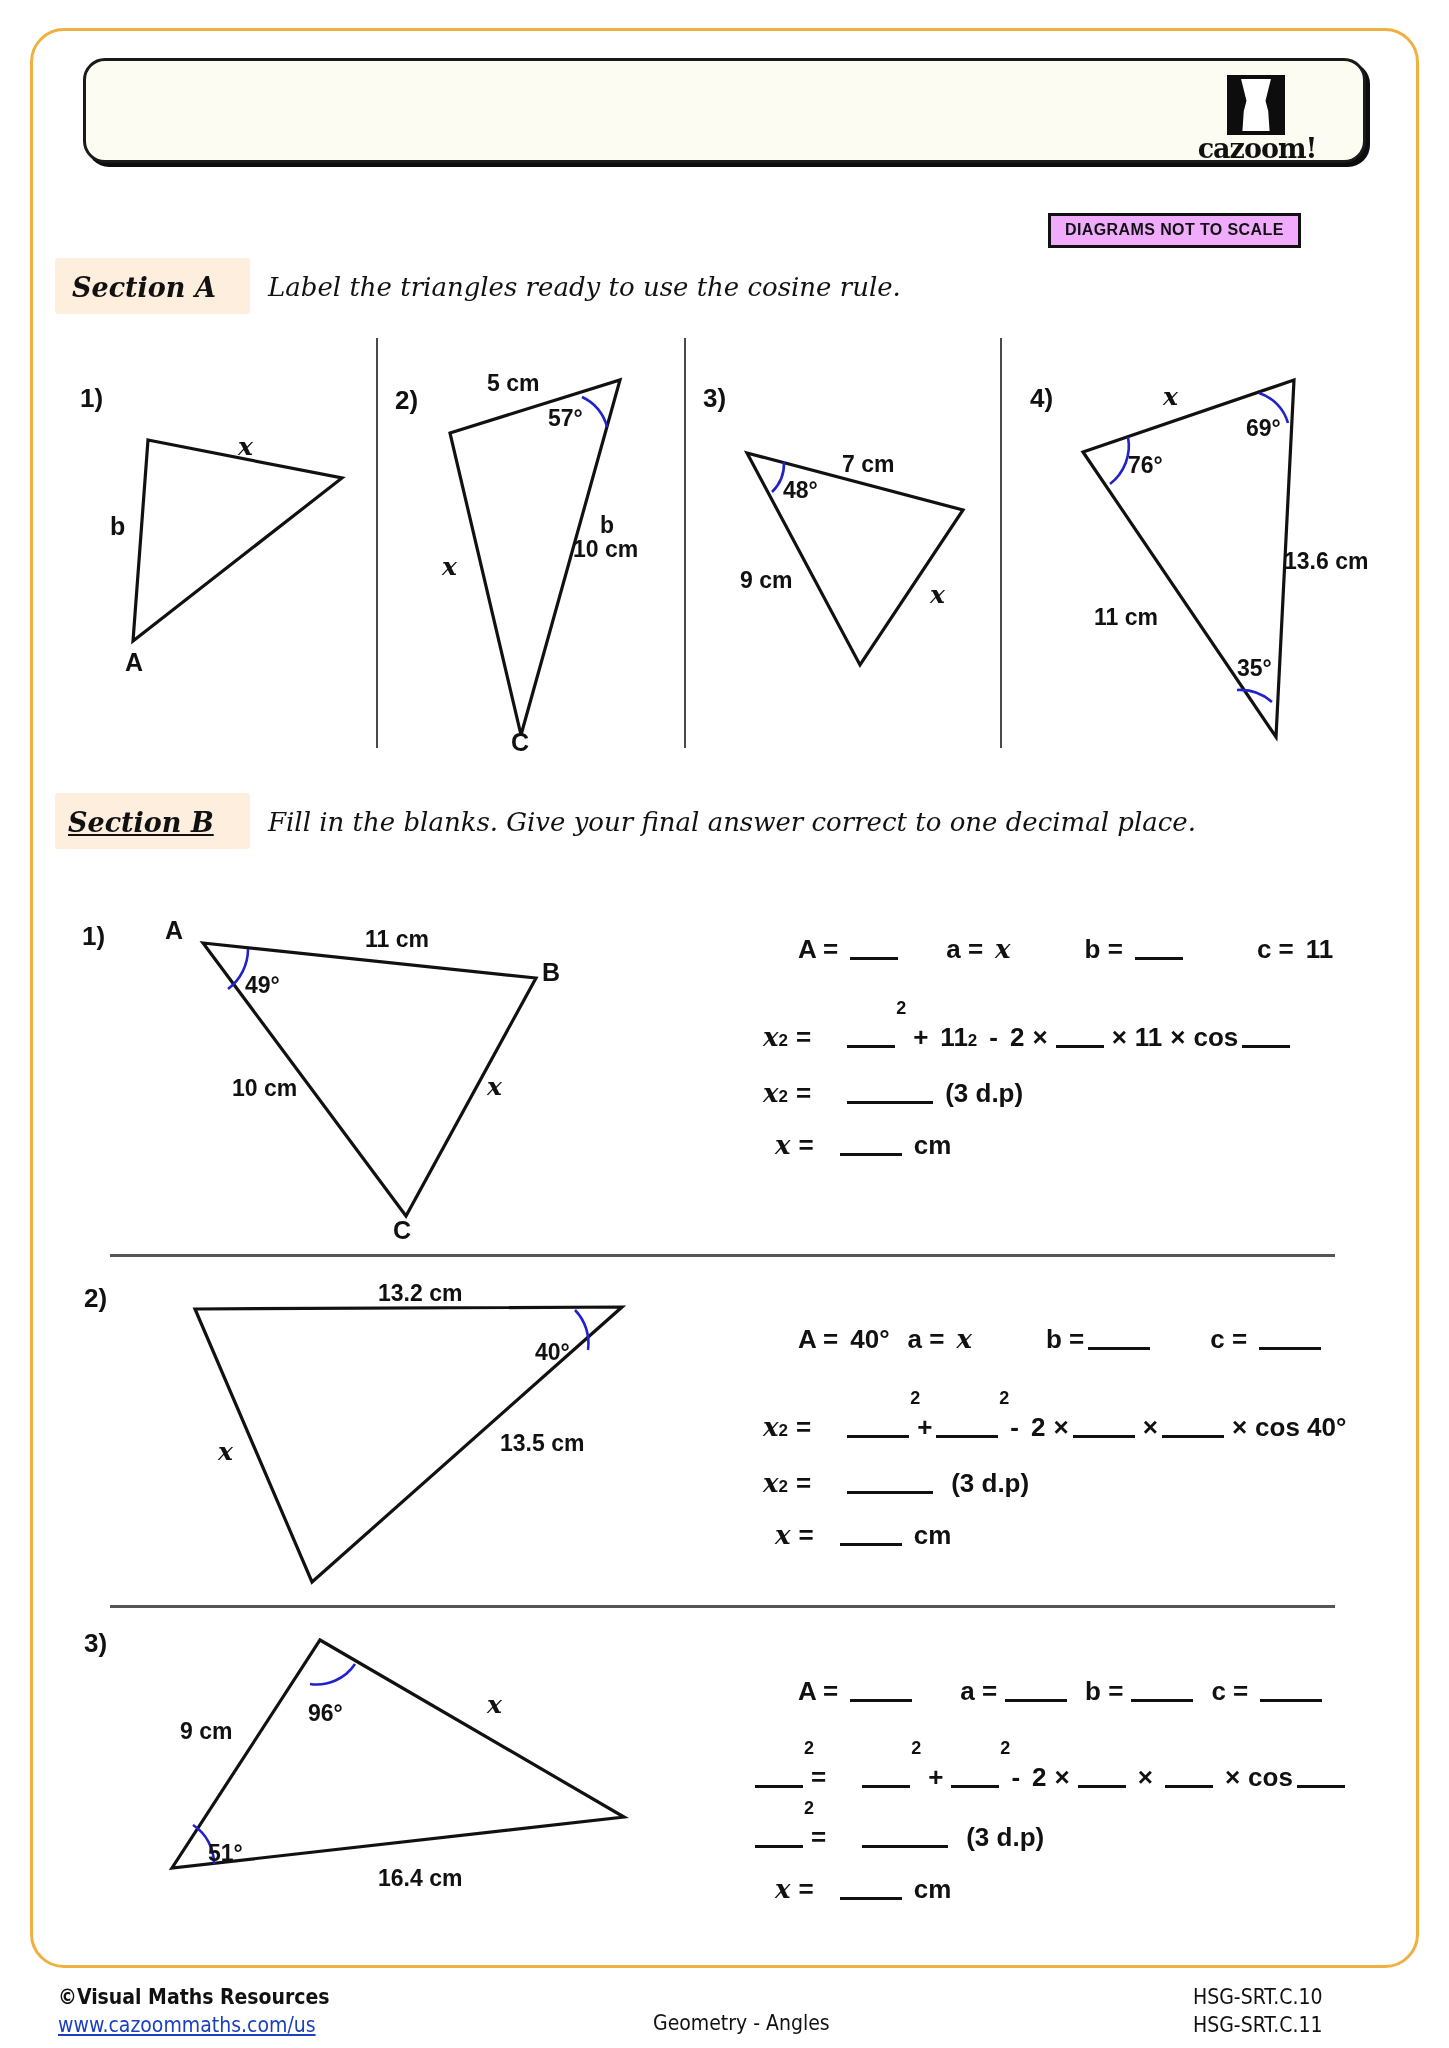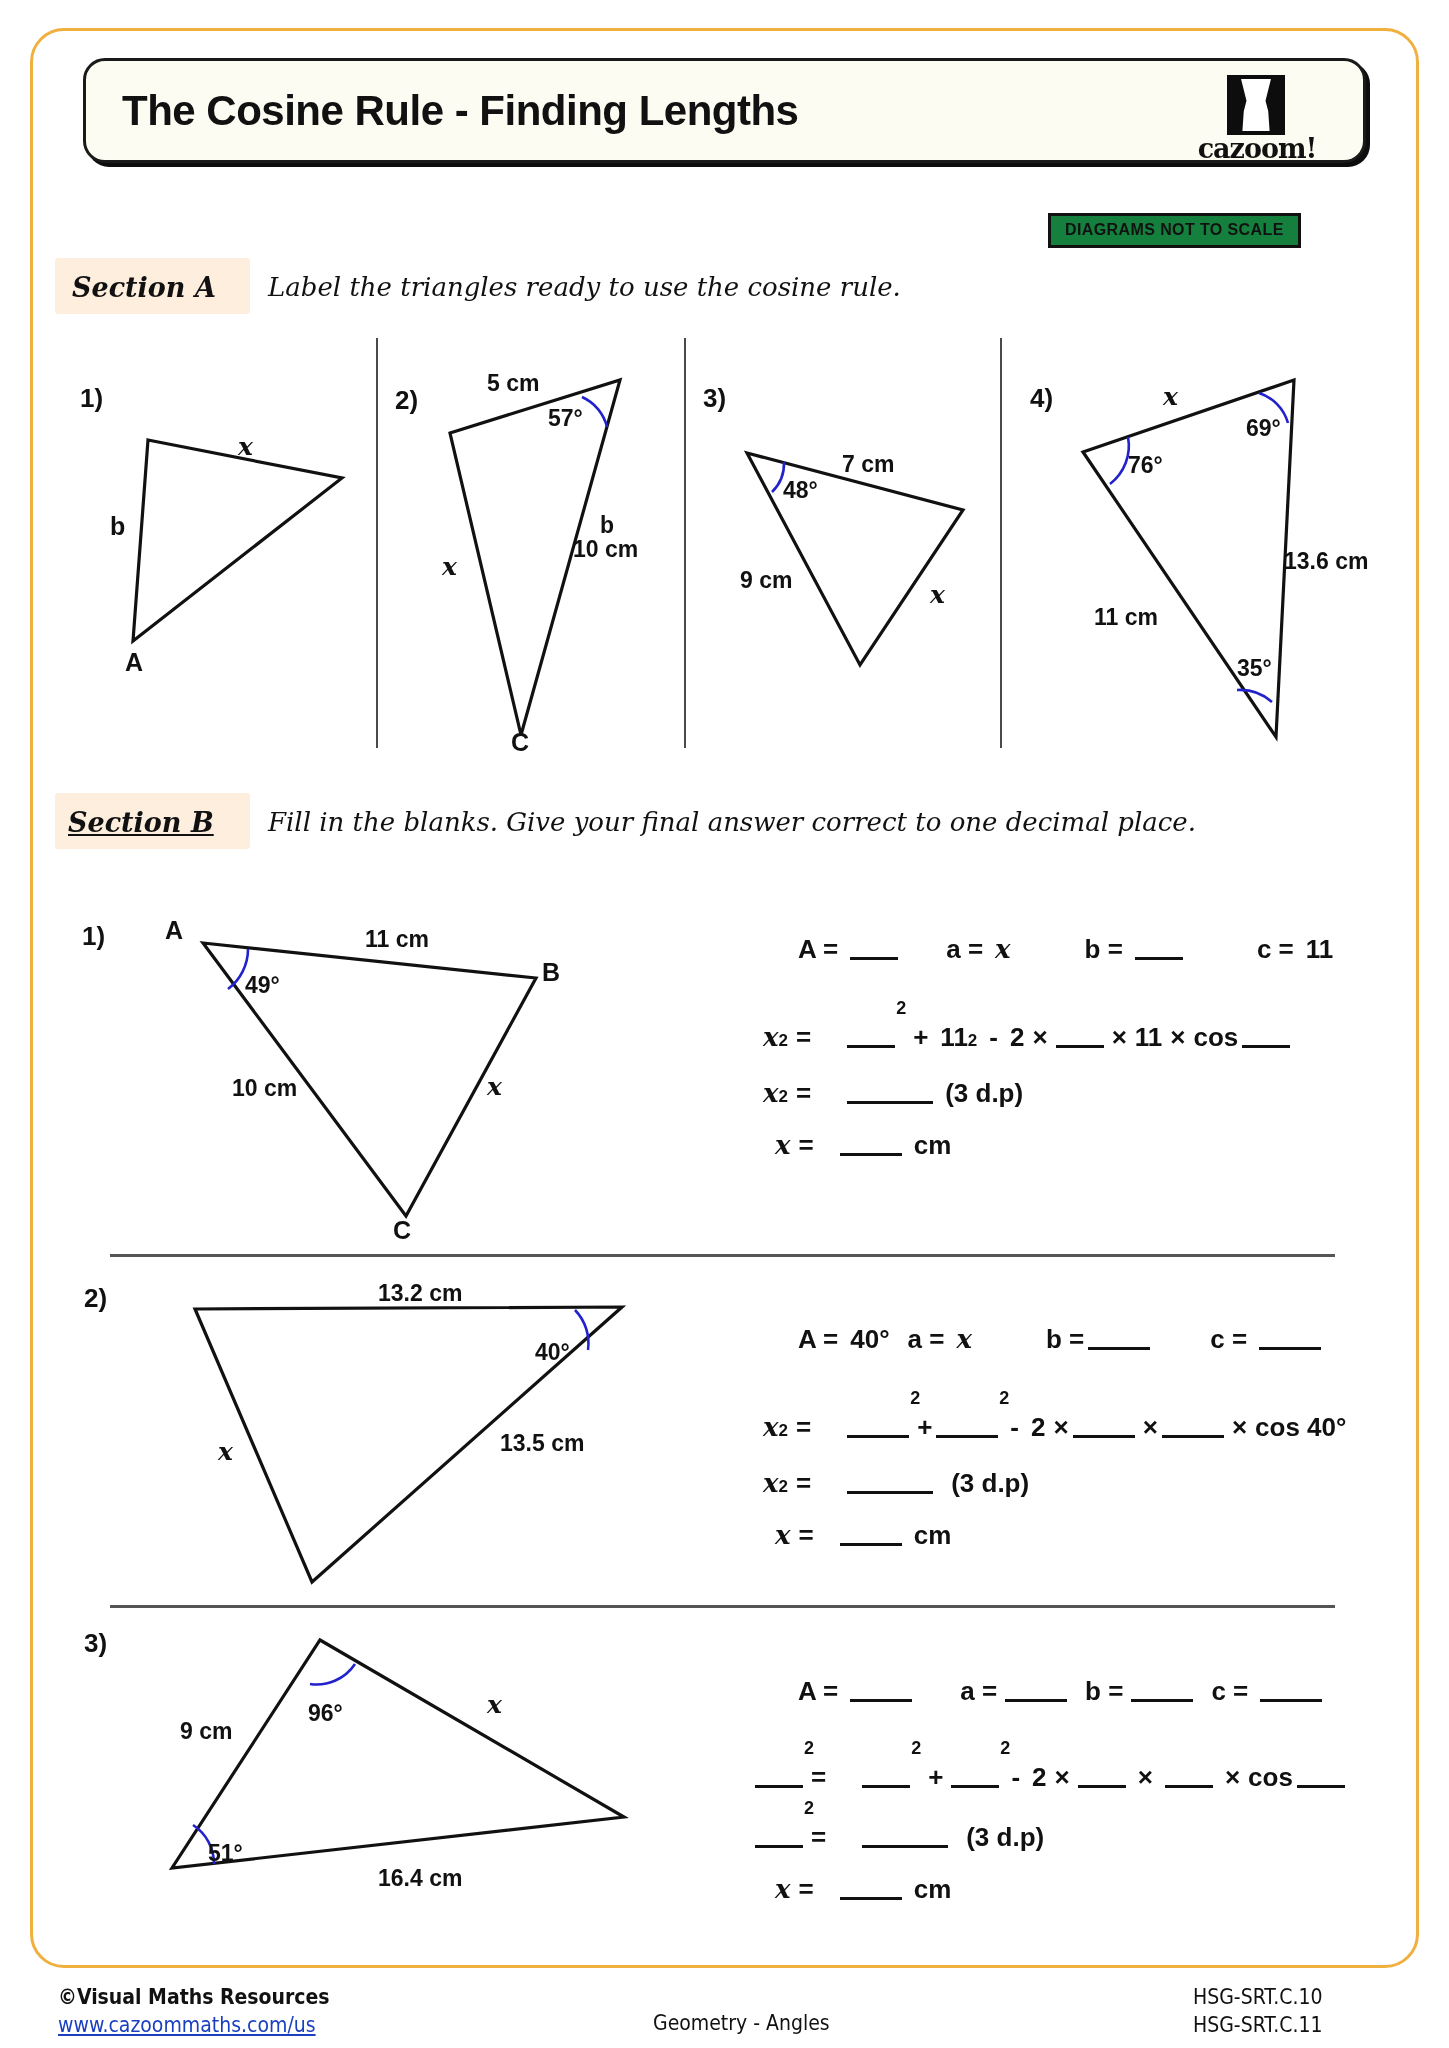--- a/index.html
+++ b/index.html
@@ -72,21 +72,21 @@
     color: #111111;
     letter-spacing: -1px;
   }
 
   
   #nts-box {
     position: absolute;
     left: 1048px; top: 213px;
     padding: 5px 14px 6px 14px;
     border: 3px solid #111111;
-    background: #15803d;
+    background: #f0abfc;
     font-size: 16px;
     font-weight: bold;
     letter-spacing: 0.4px;
     color: #111111;
   }
 
   
   .section-banner {
     position: absolute;
     height: 56px;
@@ -220,21 +220,20 @@
     text-decoration: underline;
     white-space: nowrap;
   }
 </style>
 </head>
 <body>
 
 <div id="page-frame"></div>
 
 <div id="header-box">
-  <div id="worksheet-title">The Cosine Rule - Finding Lengths</div>
   <div id="logo-wrap">
     <div id="logo-mark">
       <div id="logo-cup"></div>
     </div>
     <div id="logo-text">cazoom!</div>
   </div>
 </div>
 
 <div id="nts-box">DIAGRAMS NOT TO SCALE</div>
 

